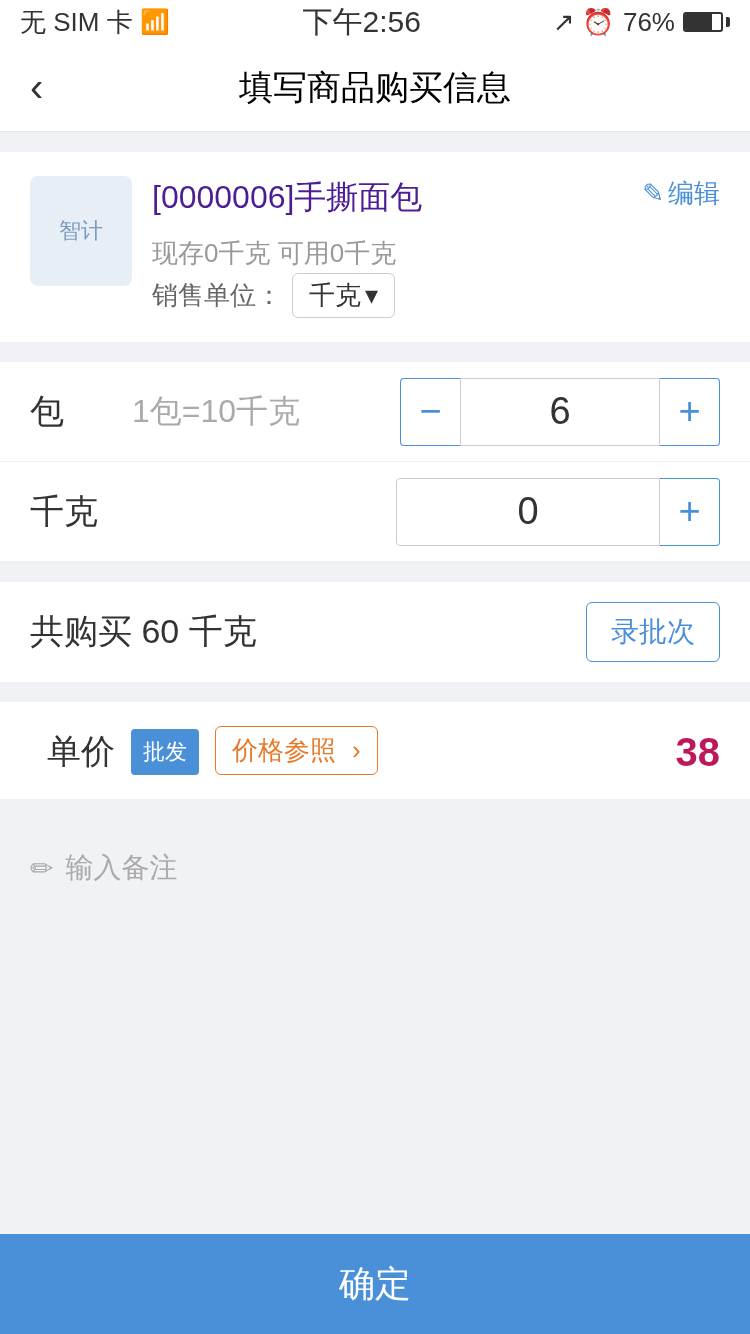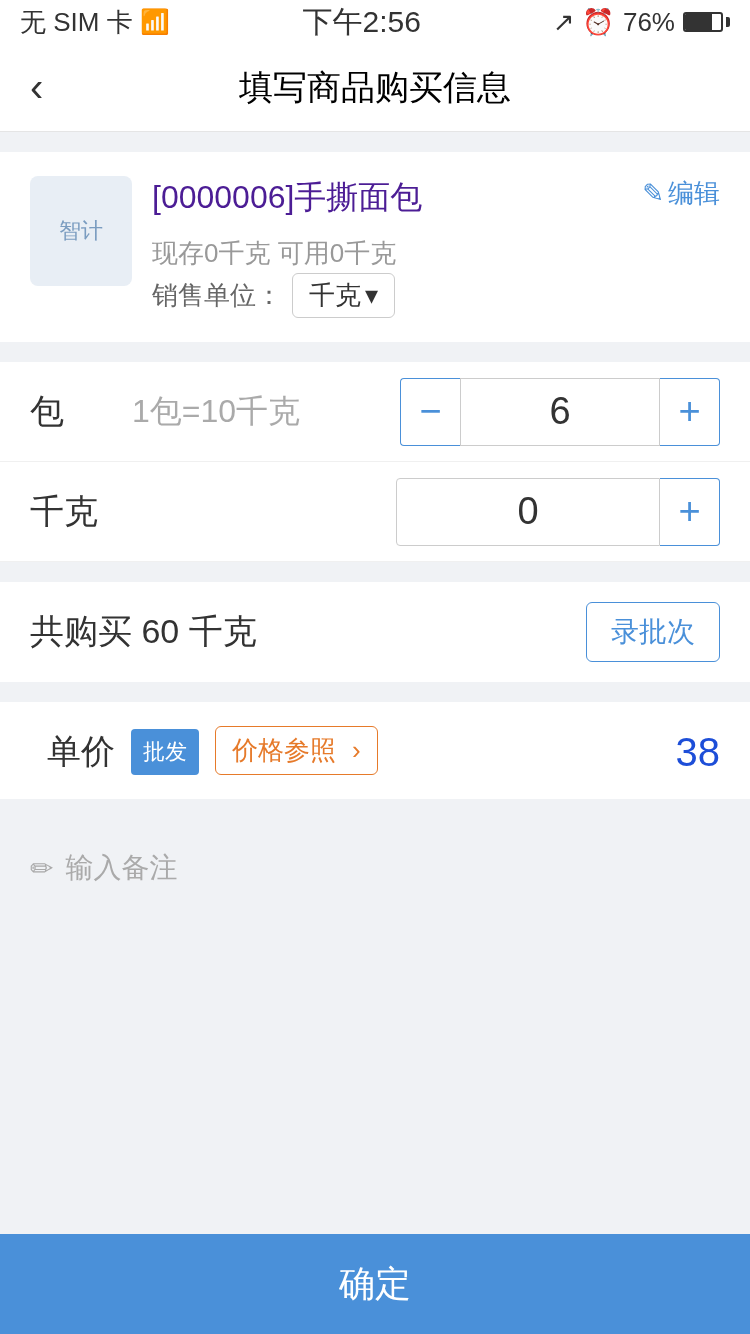--- a/index.html
+++ b/index.html
@@ -284,22 +284,22 @@
       font-size: 26px;
       background: #fff;
       cursor: pointer;
       display: flex;
       align-items: center;
       gap: 16px;
     }
     .price-value {
       margin-left: auto;
       font-size: 40px;
-      color: #1d4ed8;
-      font-weight: 400;
+      color: #be185d;
+      font-weight: 700;
     }
 
     
     .amount-section {
       background: #f0f2f5;
       padding: 30px 30px 20px;
     }
     .amount-row {
       font-size: 38px;
       color: #333;

